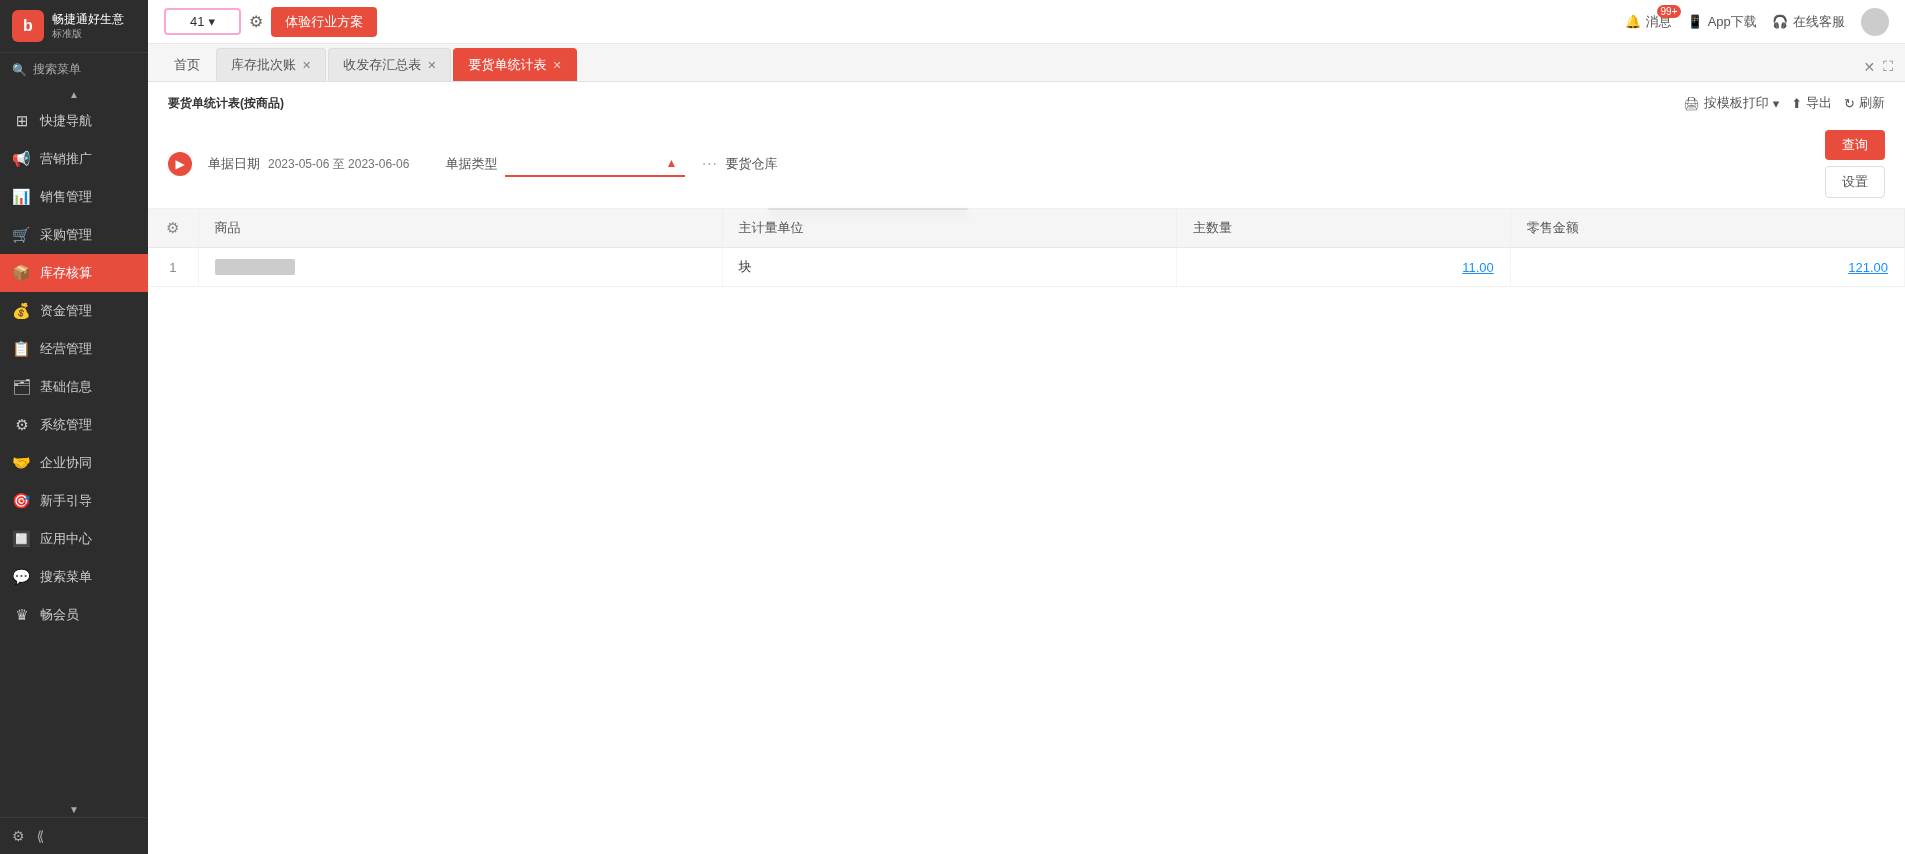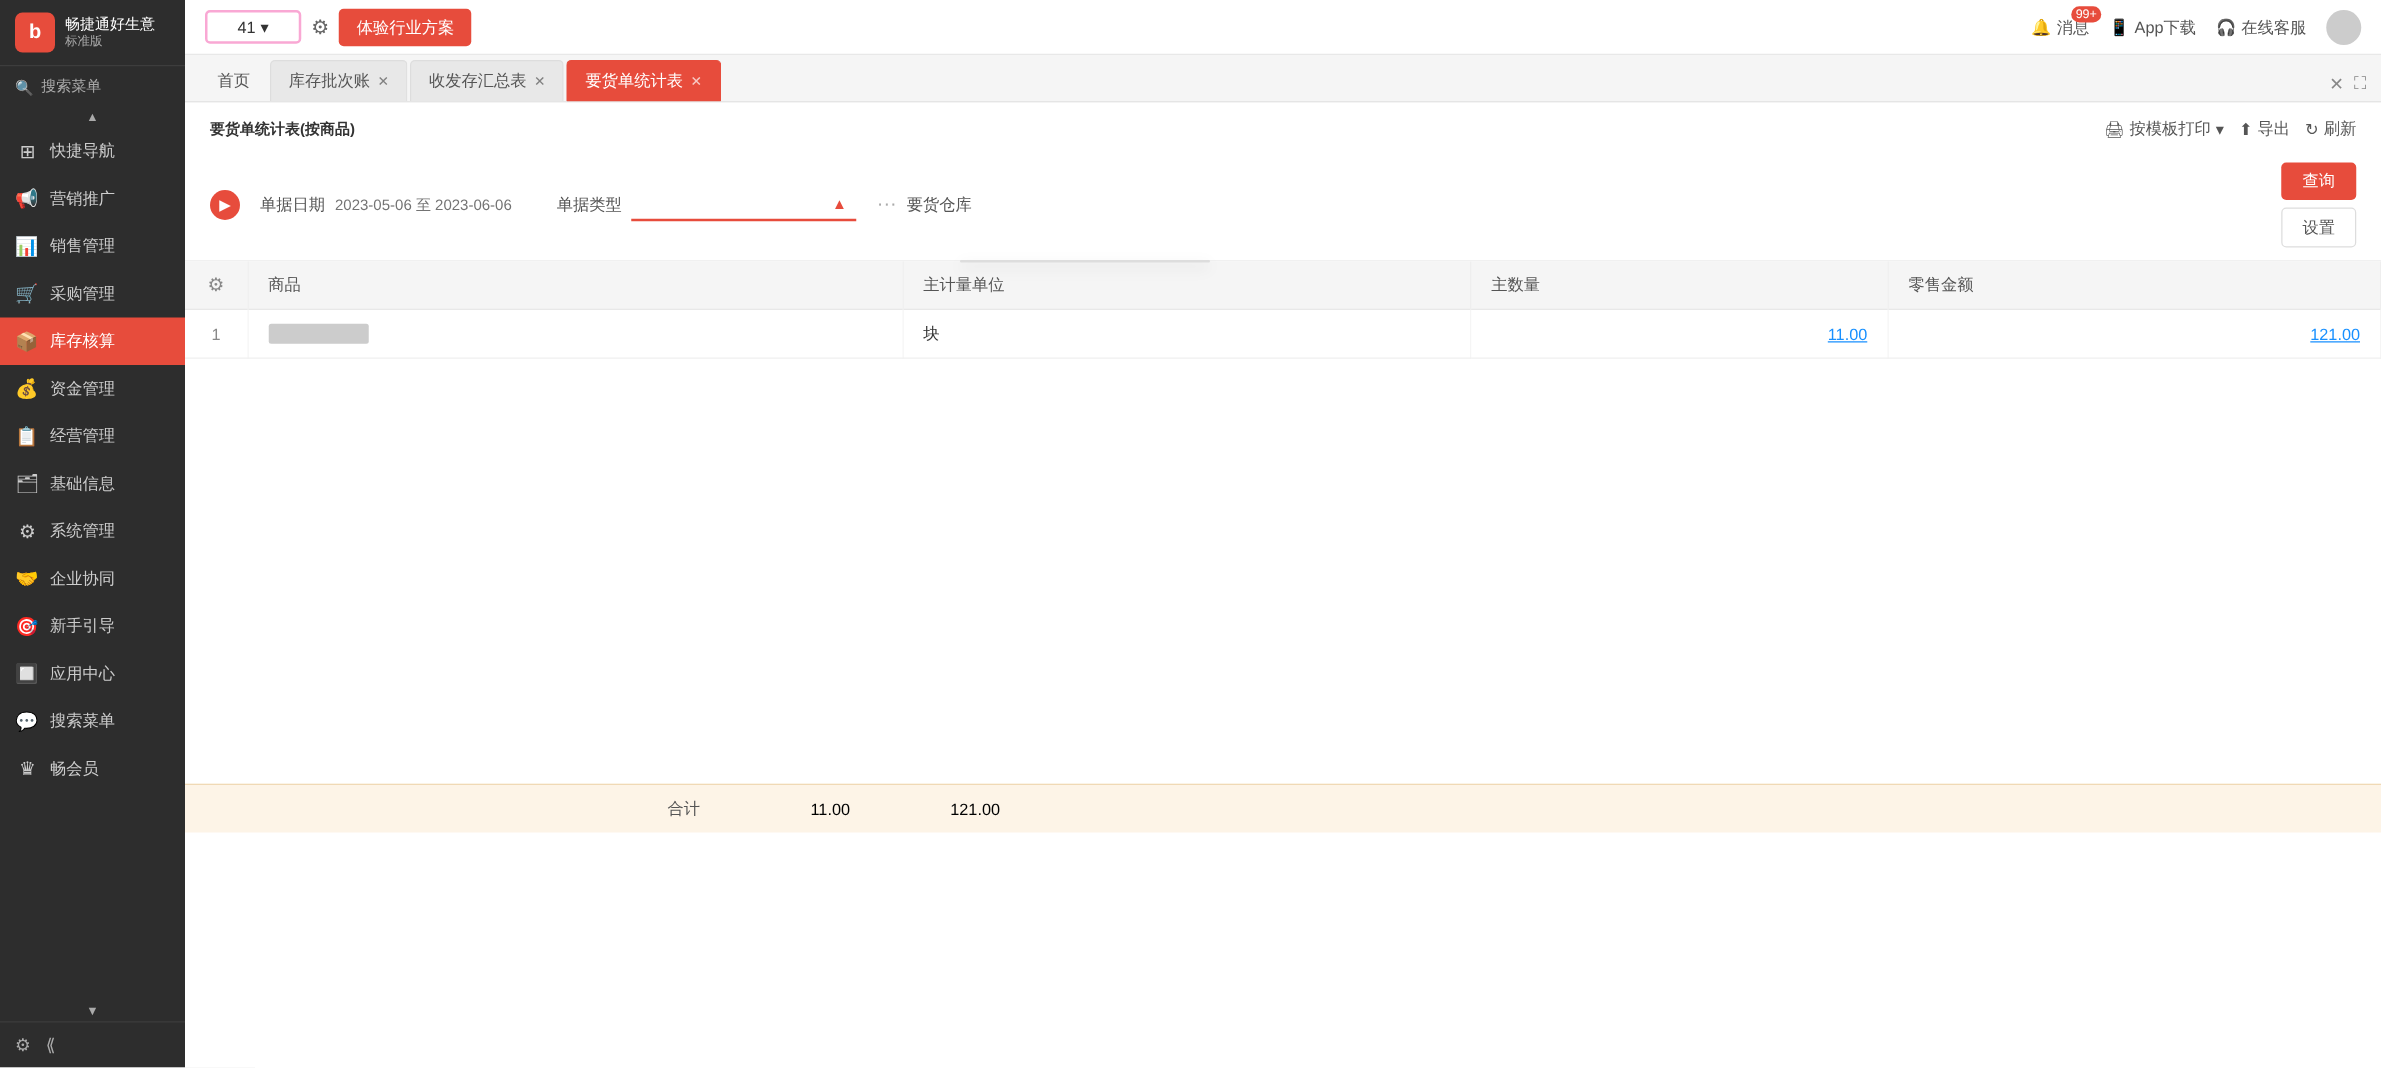--- a/index.html
+++ b/index.html
@@ -652,22 +652,14 @@
             <td class="num-cell">
               <span class="link-val">121.00</span>
             </td>
           </tr>
         </tbody>
       </table>
     </div>
 
     <div style="flex:1; min-height:340px;"></div>
 
-    <div class="table-footer">
-      <div style="width:50px;"></div>
-      <div style="min-width:120px;"></div>
-      <div style="min-width:80px;"></div>
-      <span class="footer-label">合计</span>
-      <span class="footer-total">11.00</span>
-      <span class="footer-total">121.00</span>
-    </div>
   </div>
 </div>
 
 </body></html>

